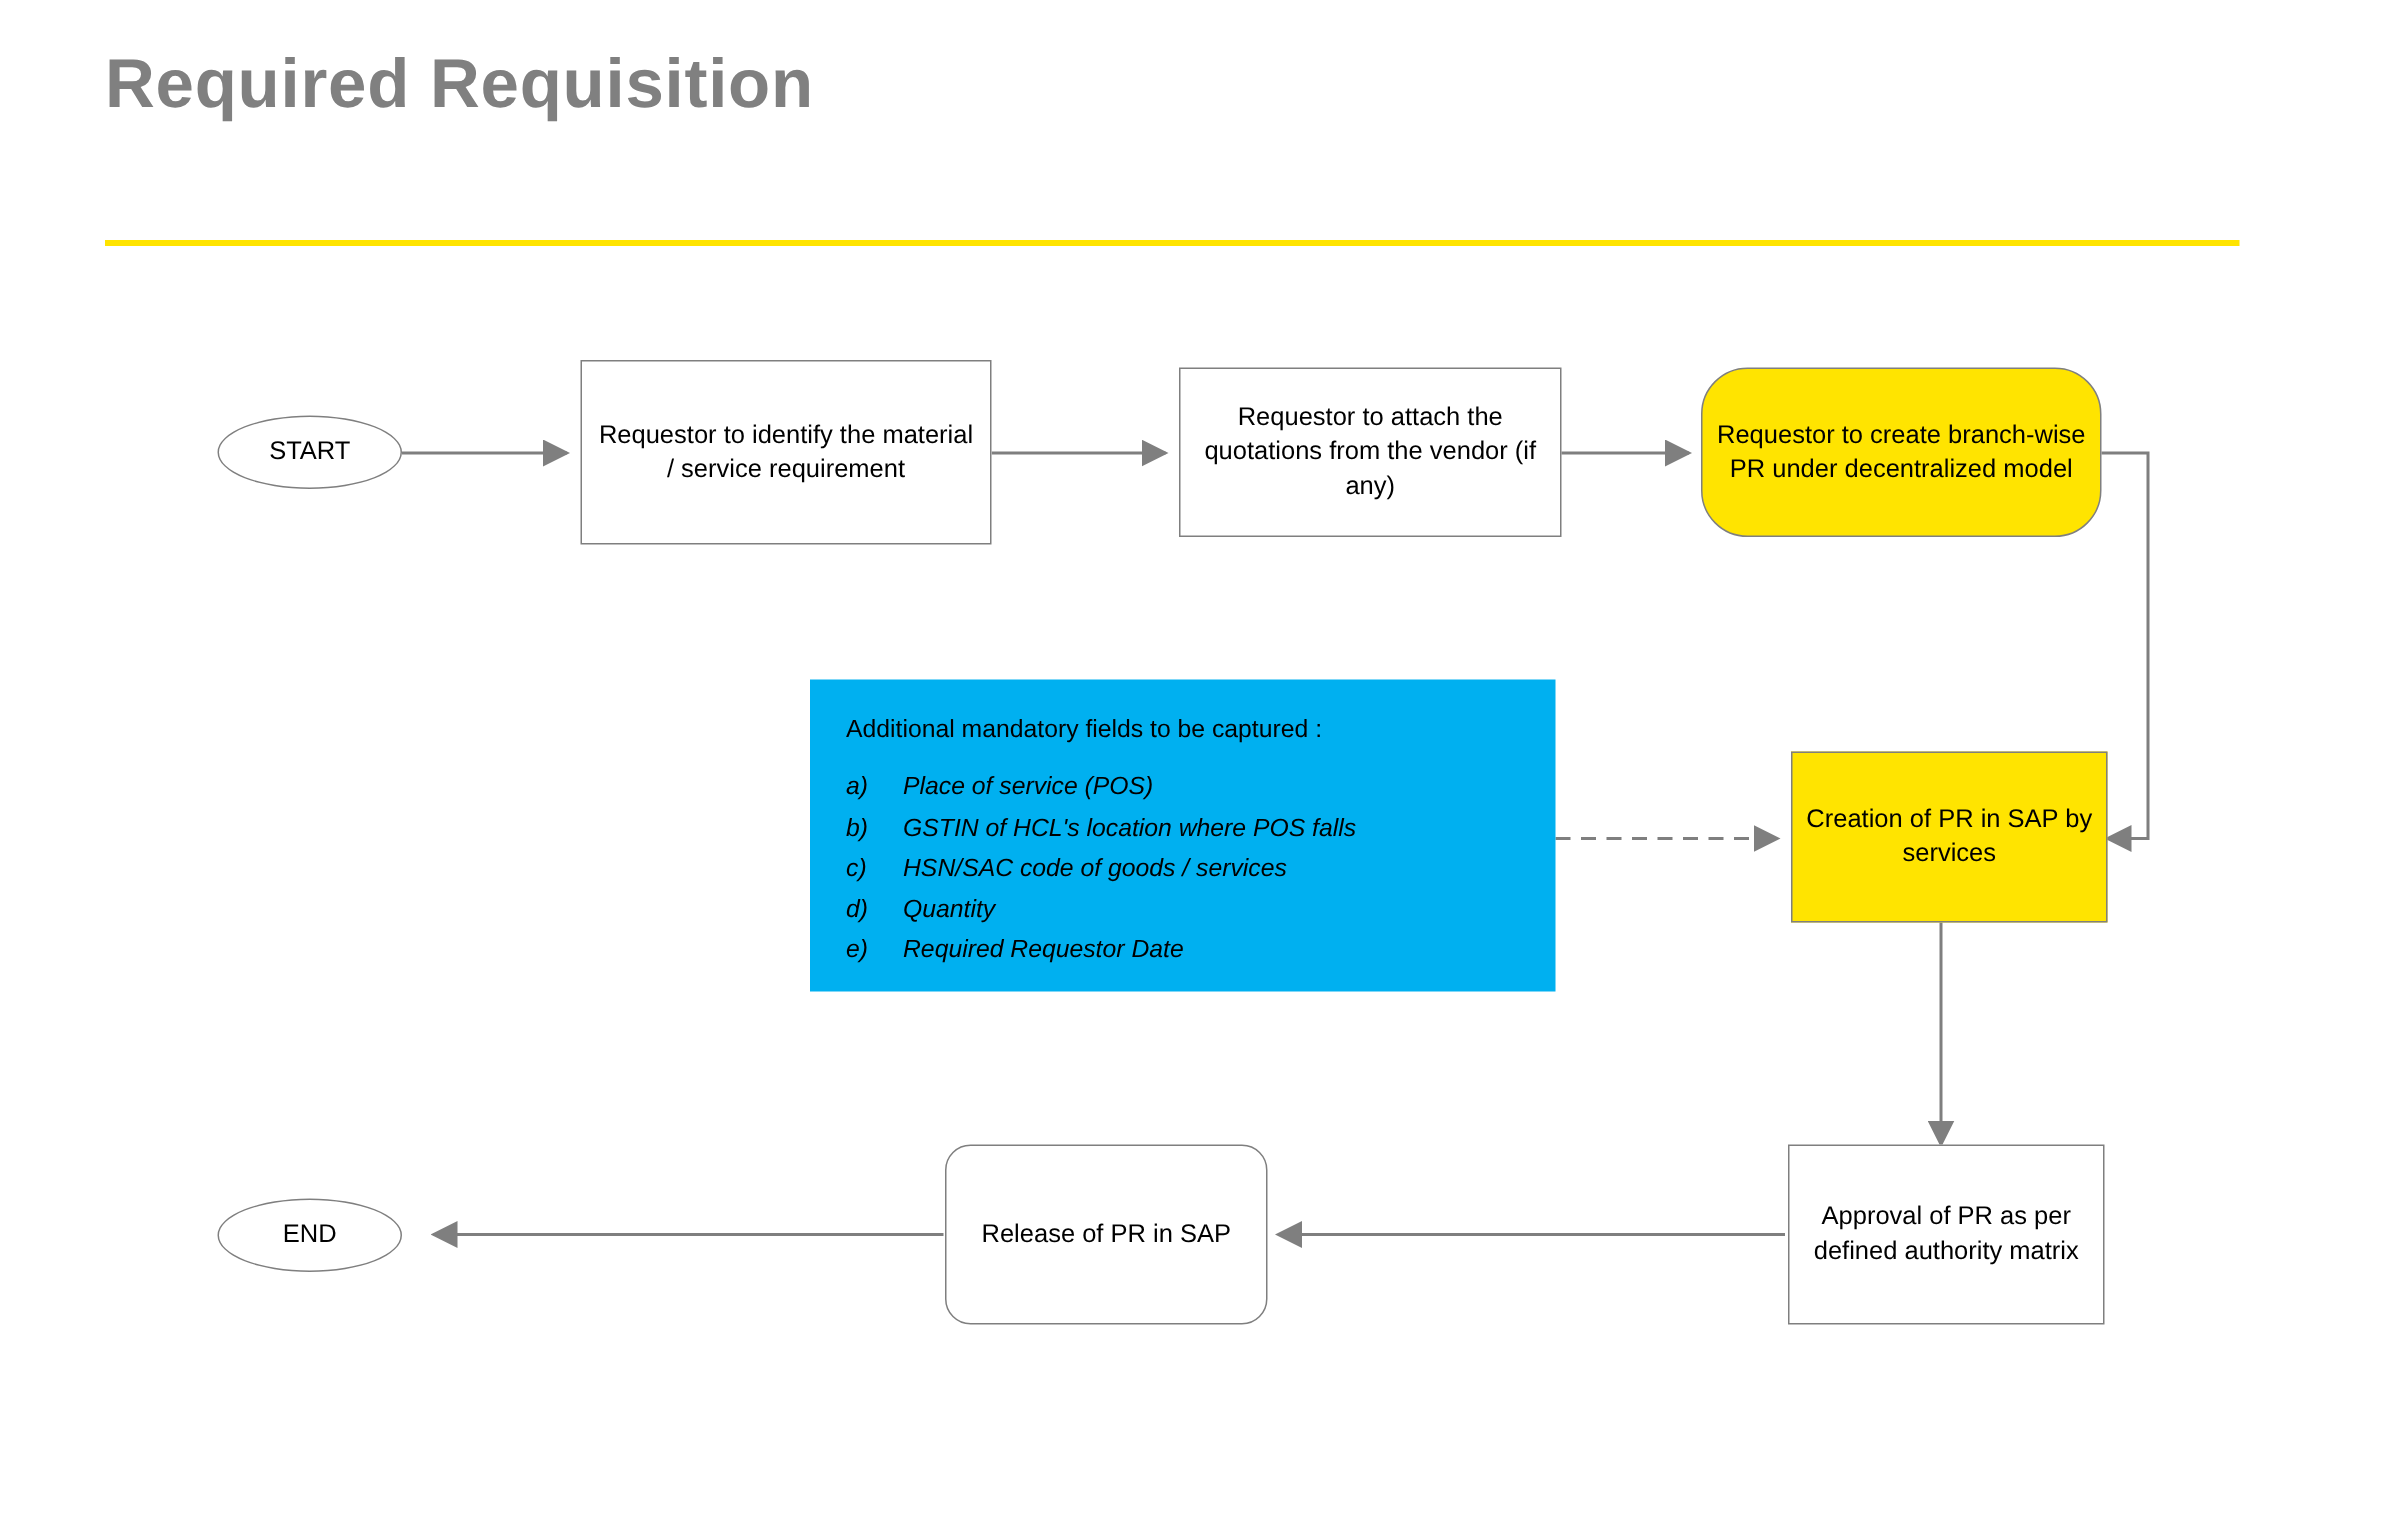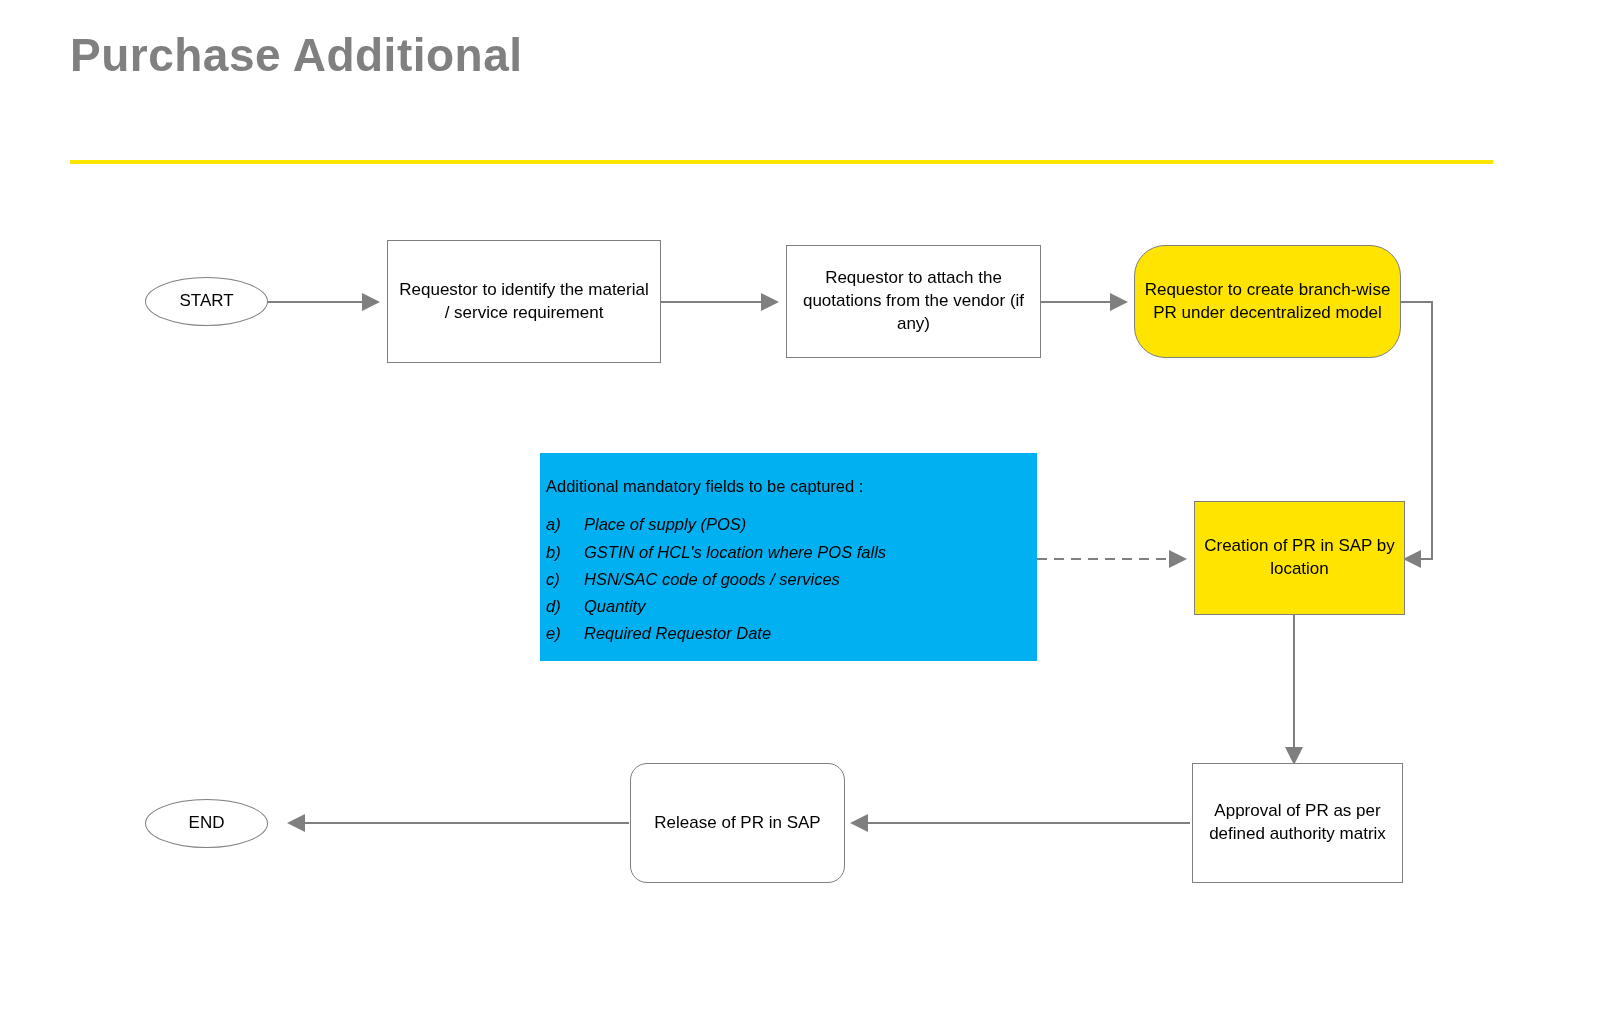--- a/index.html
+++ b/index.html
@@ -59,21 +59,21 @@
     background: #ffffff;
     border: 1px solid #7f7f7f;
     border-radius: 50%;
   }
   .note {
     position: absolute;
     box-sizing: border-box;
     background: #00b0f0;
     color: #000000;
     font-size: 16.5px;
-    padding: 22px 14px 14px 6px;
+    padding: 22px 14px 14px 24px;
     line-height: 1.35;
   }
   .note-title {
     margin-bottom: 16px;
   }
   .note-list {
     list-style: none;
     margin: 0;
     padding: 0;
   }
@@ -93,21 +93,21 @@
     width: 1600px;
     height: 1025px;
     pointer-events: none;
   }
 </style>
 </head>
 <body>
 
 <div id="slide">
 
-  <div id="title">Purchase Additional</div>
+  <div id="title">Required Requisition</div>
   <div id="title-rule"></div>
 
   <svg class="connectors">
     <defs>
       <marker id="arrow" markerWidth="9" markerHeight="9" refX="8" refY="4.5" orient="auto">
         <path d="M0,0 L9,4.5 L0,9 z" fill="#7f7f7f"></path>
       </marker>
     </defs>
 
     <line x1="268" y1="302" x2="378" y2="302" stroke="#7f7f7f" stroke-width="2" marker-end="url(#arrow)"></line>
@@ -138,41 +138,41 @@
 
   <div class="node box-white" style="left:786px; top:245px; width:255px; height:113px;">
     <span>Requestor to attach the quotations from the vendor (if any)</span>
   </div>
 
   <div class="node box-yellow" style="left:1134px; top:245px; width:267px; height:113px;border-radius:31px;">
     <span>Requestor to create branch-wise PR under decentralized model</span>
   </div>
 
   <div class="node box-yellow" style="left:1194px; top:501px; width:211px; height:114px;">
-    <span>Creation of PR in SAP by location</span>
+    <span>Creation of PR in SAP by services</span>
   </div>
 
   <div class="node box-white" style="left:1192px; top:763px; width:211px; height:120px;">
     <span>Approval of PR as per defined authority matrix</span>
   </div>
 
   <div class="node box-white" style="left:630px; top:763px; width:215px; height:120px;border-radius:17px;">
     <span>Release of PR in SAP</span>
   </div>
 
   <div class="node terminator" style="left:145px; top:799px; width:123px; height:49px;">
     <span>END</span>
   </div>
 
   <div class="note" style="left:540px; top:453px; width:497px; height:208px;">
     <div class="note-title">Additional mandatory fields to be captured :</div>
     <ul class="note-list">
       <li>
         <span class="marker">a)</span>
-        <span>Place of supply (POS)</span>
+        <span>Place of service (POS)</span>
       </li>
       <li>
         <span class="marker">b)</span>
         <span>GSTIN of HCL's location where POS falls</span>
       </li>
       <li>
         <span class="marker">c)</span>
         <span>HSN/SAC code of goods / services</span>
       </li>
       <li>

